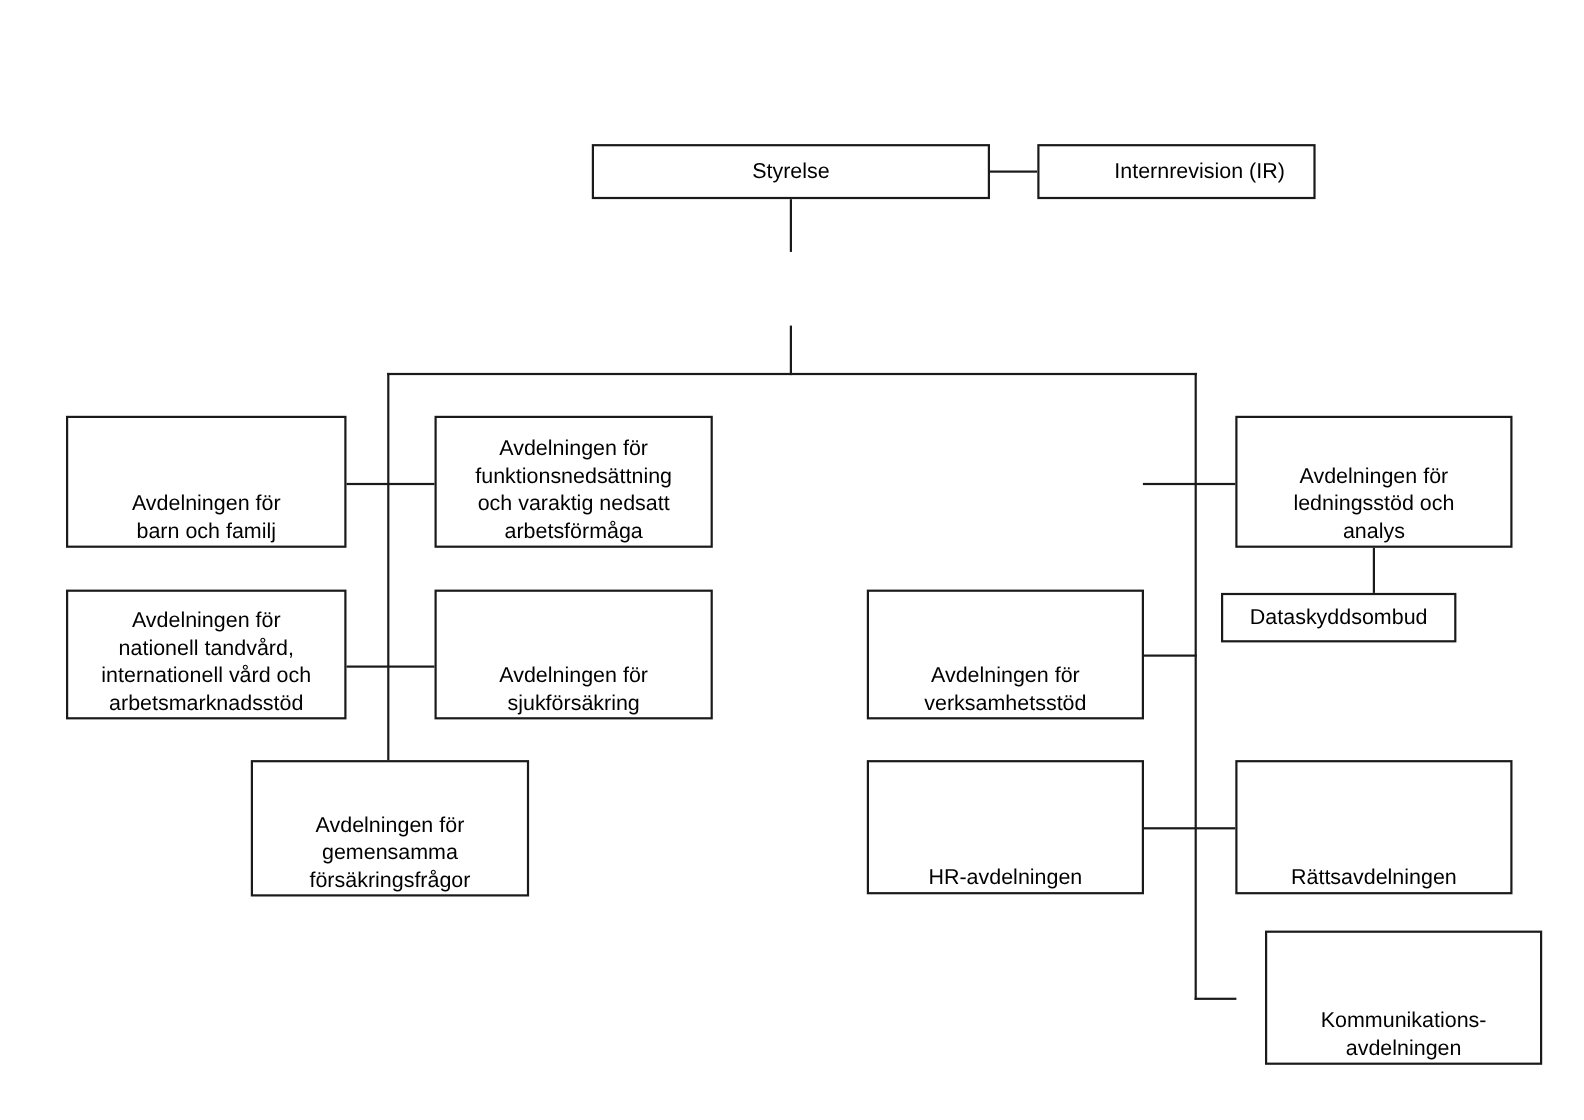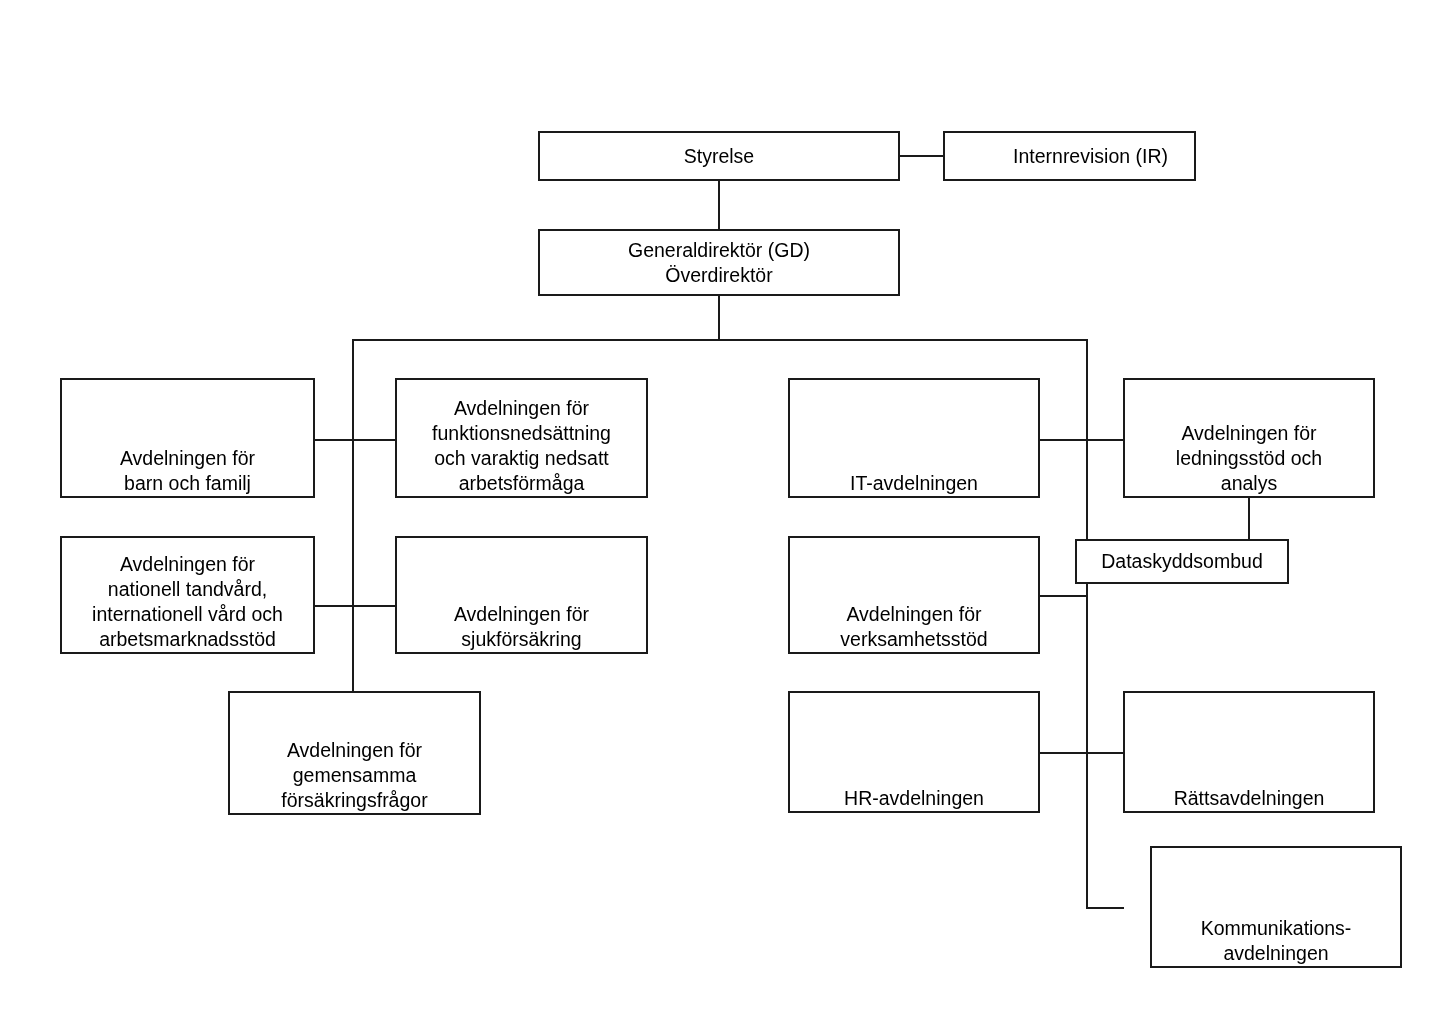--- a/index.html
+++ b/index.html
@@ -85,41 +85,34 @@
   <div class="edge v" style="left:1248px; top:469px; height:43px;"></div>
 
   <div class="node center-v" style="left:538px; top:103px; width:362px; height:50px;">
     <span class="node-label">Styrelse</span>
   </div>
 
   <div class="node center-v" style="left:943px; top:103px; width:253px; height:50px;padding-left:42px;">
     <span class="node-label">Internrevision (IR)</span>
   </div>
 
-  <div class="node center-v" style="left:538px; top:201px; width:362px; height:67px;">
-    <span class="node-label">Generaldirektör (GD)
-Överdirektör</span>
-  </div>
 
 
   <div class="node pad-lg" style="left:60px; top:350px; width:255px; height:120px;">
     <span class="node-label">Avdelningen för
 barn och familj</span>
   </div>
 
   <div class="node pad-md" style="left:395px; top:350px; width:253px; height:120px;">
     <span class="node-label">Avdelningen för
 funktionsnedsättning
 och varaktig nedsatt
 arbetsförmåga</span>
   </div>
 
-  <div class="node pad-lg" style="left:788px; top:350px; width:252px; height:120px;">
-    <span class="node-label">IT-avdelningen</span>
-  </div>
 
   <div class="node pad-lg" style="left:1123px; top:350px; width:252px; height:120px;">
     <span class="node-label">Avdelningen för
 ledningsstöd och
 analys</span>
   </div>
 
   <div class="node pad-md" style="left:60px; top:508px; width:255px; height:118px;">
     <span class="node-label">Avdelningen för
 nationell tandvård,
@@ -130,21 +123,21 @@
   <div class="node pad-lg" style="left:395px; top:508px; width:253px; height:118px;">
     <span class="node-label">Avdelningen för
 sjukförsäkring</span>
   </div>
 
   <div class="node pad-lg" style="left:788px; top:508px; width:252px; height:118px;">
     <span class="node-label">Avdelningen för
 verksamhetsstöd</span>
   </div>
 
-  <div class="node center-v" style="left:1075px; top:511px; width:214px; height:45px;">
+  <div class="node center-v" style="left:1110px; top:511px; width:214px; height:45px;">
     <span class="node-label">Dataskyddsombud</span>
   </div>
 
   <div class="node pad-lg" style="left:228px; top:663px; width:253px; height:124px;">
     <span class="node-label">Avdelningen för
 gemensamma
 försäkringsfrågor</span>
   </div>
 
   <div class="node pad-lg" style="left:788px; top:663px; width:252px; height:122px;">

